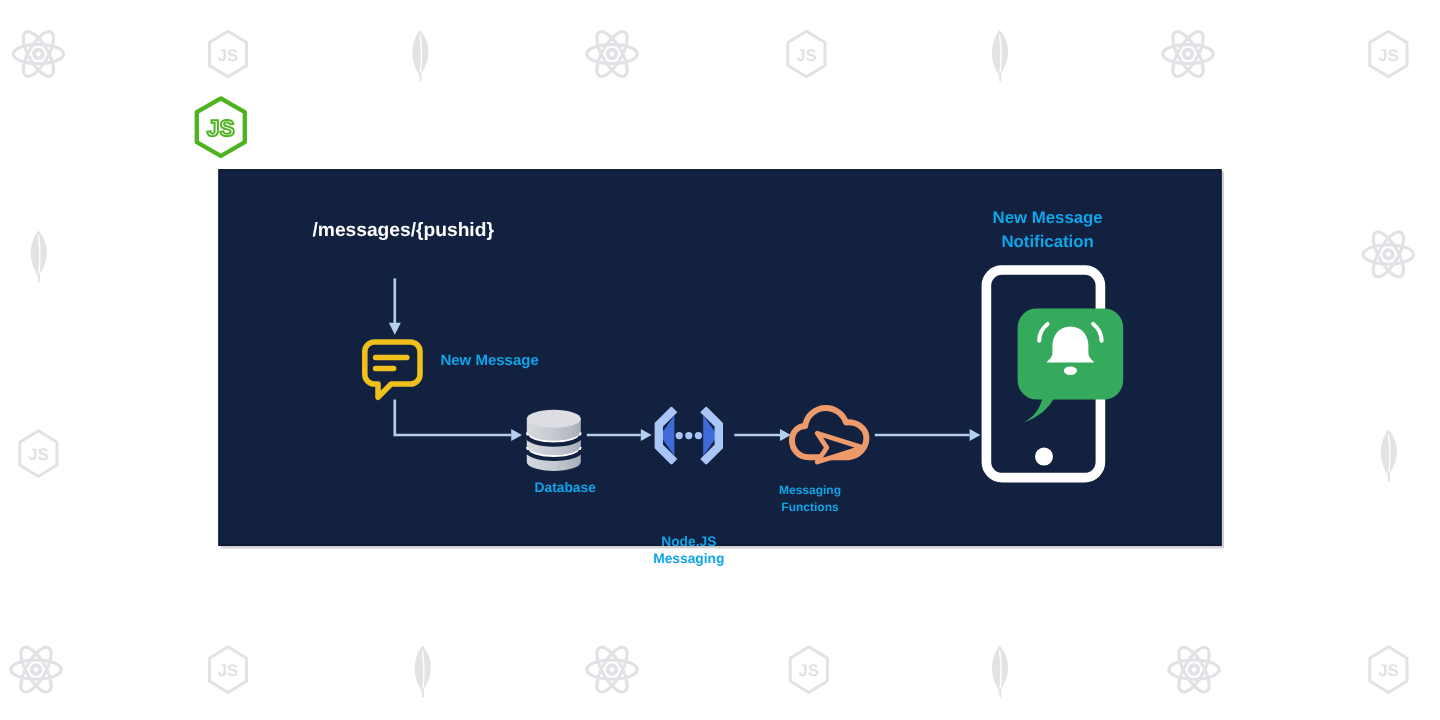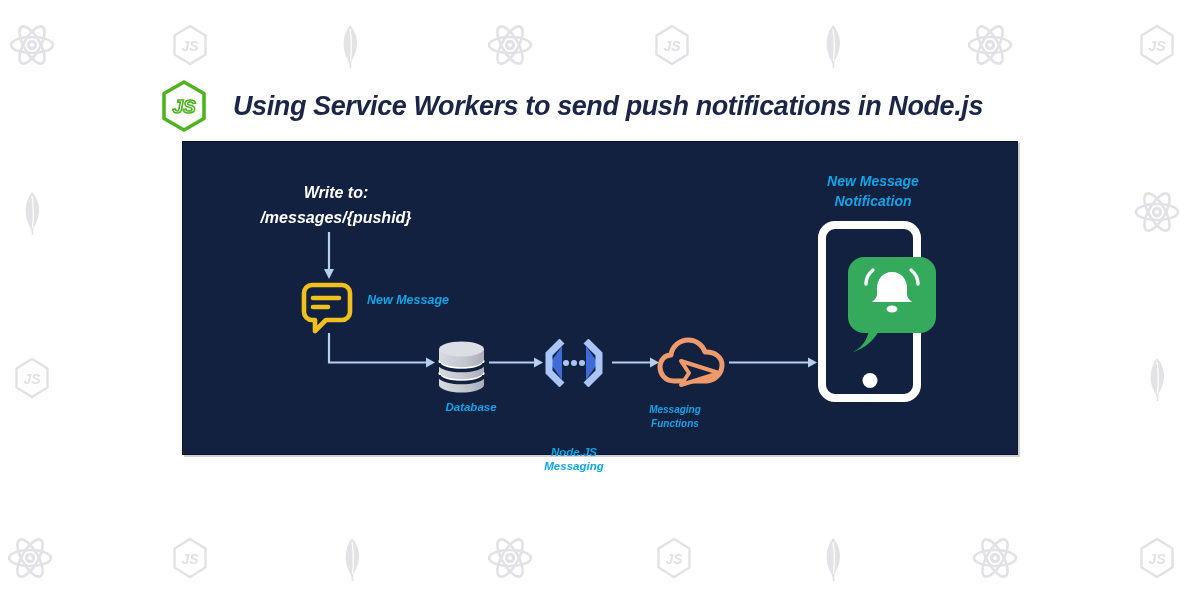--- a/index.html
+++ b/index.html
@@ -3,21 +3,21 @@
 <meta charset="utf-8">
 <style>
   * { margin:0; padding:0; box-sizing:border-box; }
   html,body { width:1200px; height:600px; }
   body {
     font-family:"Liberation Sans", sans-serif;
     background:#ffffff;
     position:relative;
     overflow:hidden;
   }
-  .stage { position:absolute; inset:0;font-style:italic; }
+  .stage { position:absolute; inset:0; }
 
   
   .bg-layer { position:absolute; left:0; top:0; width:1200px; height:600px; }
 
   
   .header { position:absolute; left:0; top:0; width:1200px; height:140px; }
   .node-logo { position:absolute; left:160px; top:79px; width:48px; height:54px; }
   .page-title {
     position:absolute; left:233px; top:91px;
     font-size:27px; font-weight:700; letter-spacing:-0.4px;
@@ -114,40 +114,38 @@
       <use href="#ic-mongodb" x="833" y="558"></use>
       <use href="#ic-react" x="995" y="558"></use>
       <use href="#ic-nodejs" x="1157" y="558"></use>
     </svg>
 
   <div class="header">
     <svg class="node-logo" viewBox="0 0 48 54">
       <path d="M24,3 L44,14.5 V39.5 L24,51 L4,39.5 V14.5 Z" fill="none" stroke="#4db31e" stroke-width="3.6" stroke-linejoin="round"></path>
       <text x="24" y="34" text-anchor="middle" font-size="19" font-weight="bold" fill="#ffffff" stroke="#4db31e" stroke-width="1.6" font-family="Liberation Sans, sans-serif">JS</text>
     </svg>
-    <h1 class="page-title">Using Service Workers to send push notifications in Node.js</h1>
   </div>
 
   <div class="card">
 
     <svg class="connectors" viewBox="0 0 836 314" fill="none" stroke="#b5cfee" stroke-width="2.2">
       <path d="M146,90 L146,128"></path>
       <polygon points="141,127 151,127 146,137" fill="#b5cfee" stroke="none"></polygon>
       <path d="M146,191 L146,220.5 L243,220.5"></path>
       <polygon points="243,215.5 243,225.5 252,220.5" fill="#b5cfee" stroke="none"></polygon>
       <path d="M306,220.5 L351,220.5"></path>
       <polygon points="351,215.5 351,225.5 360,220.5" fill="#b5cfee" stroke="none"></polygon>
       <path d="M429,220.5 L467,220.5"></path>
       <polygon points="467,215.5 467,225.5 476,220.5" fill="#b5cfee" stroke="none"></polygon>
       <path d="M546,220.5 L625,220.5"></path>
       <polygon points="625,215.5 625,225.5 634,220.5" fill="#b5cfee" stroke="none"></polygon>
     </svg>
 
     <div class="write-to">
-      <div>Write to:</div>
       <div>/messages/{pushid}</div>
     </div>
 
     <svg class="icon-abs chat-icon" viewBox="0 0 54 54" fill="none" stroke="#f0c11d" stroke-width="4.6" stroke-linejoin="round" stroke-linecap="round">
       <path d="M12,4 h30 a8,8 0 0 1 8,8 v19 a8,8 0 0 1 -8,8 H26 l-11,11 v-11 h-3 a8,8 0 0 1 -8,-8 V12 a8,8 0 0 1 8,-8 Z"></path>
       <path d="M13,17 h26"></path>
       <path d="M13,26 h15"></path>
     </svg>
     <div class="lbl lbl-new-message">New Message</div>
 

